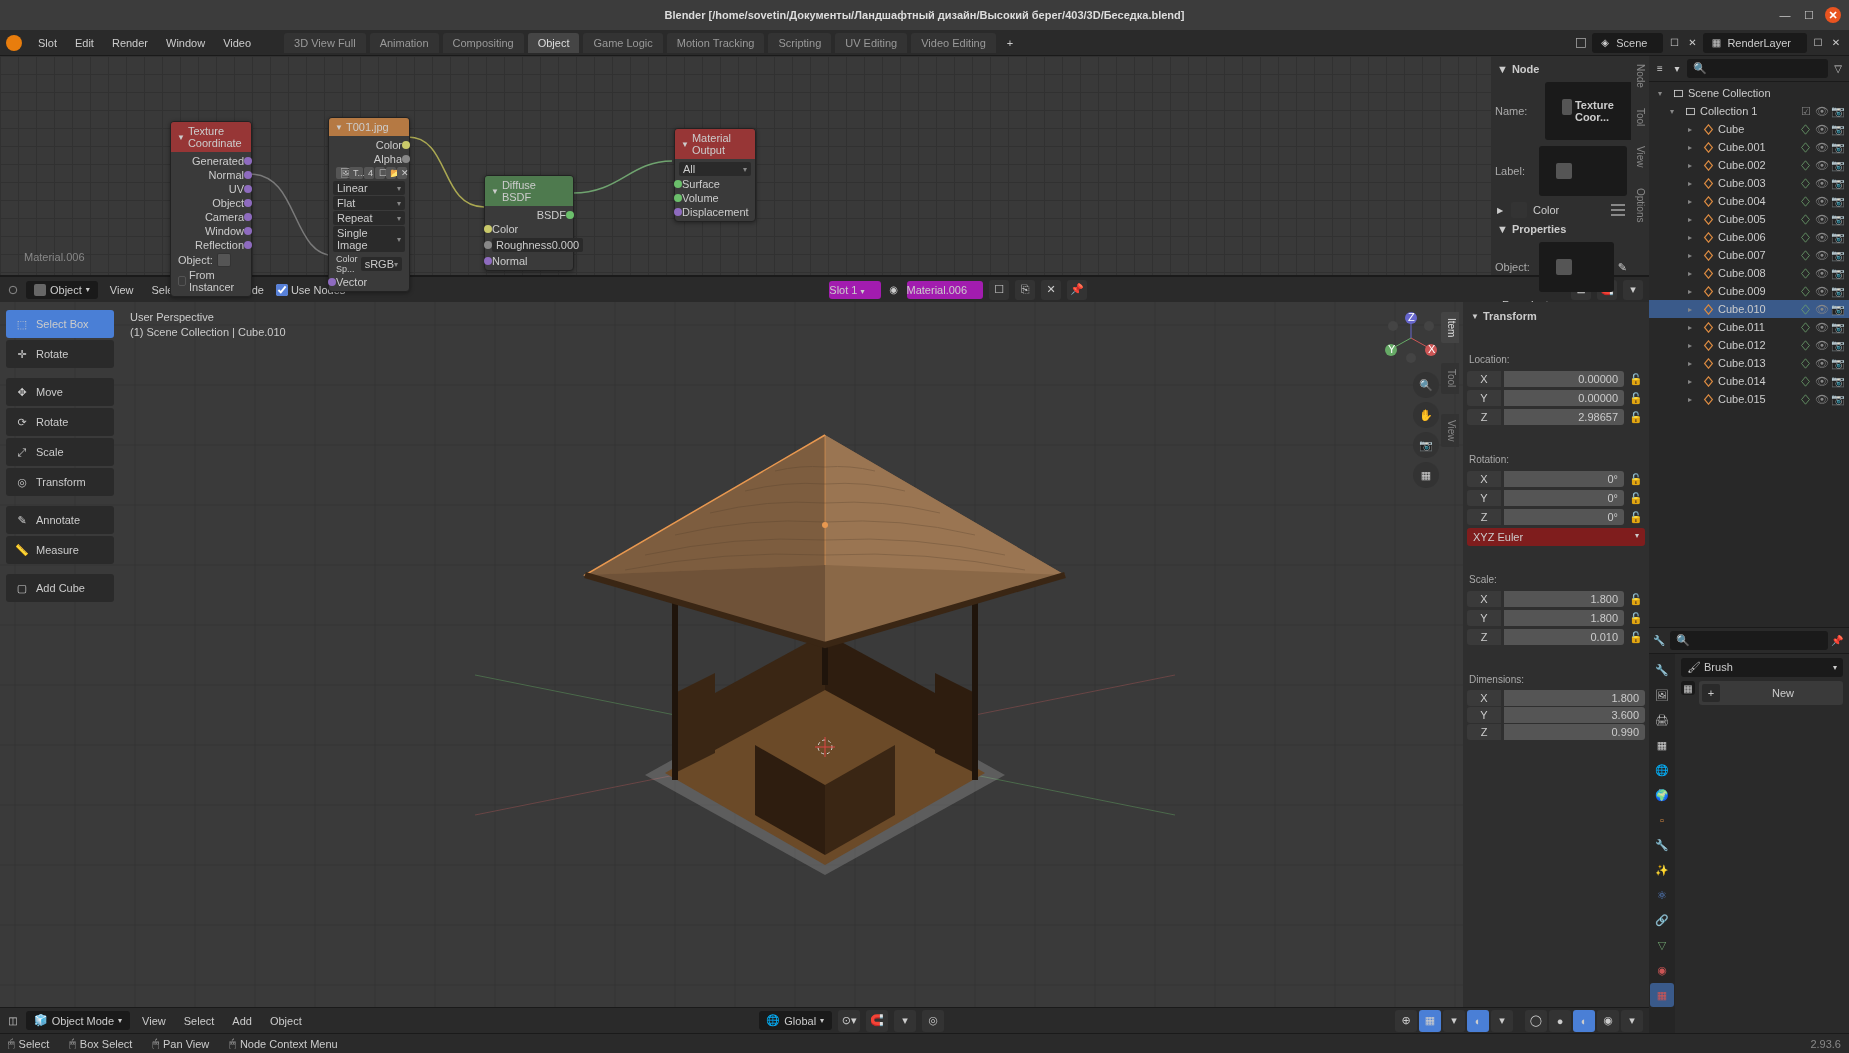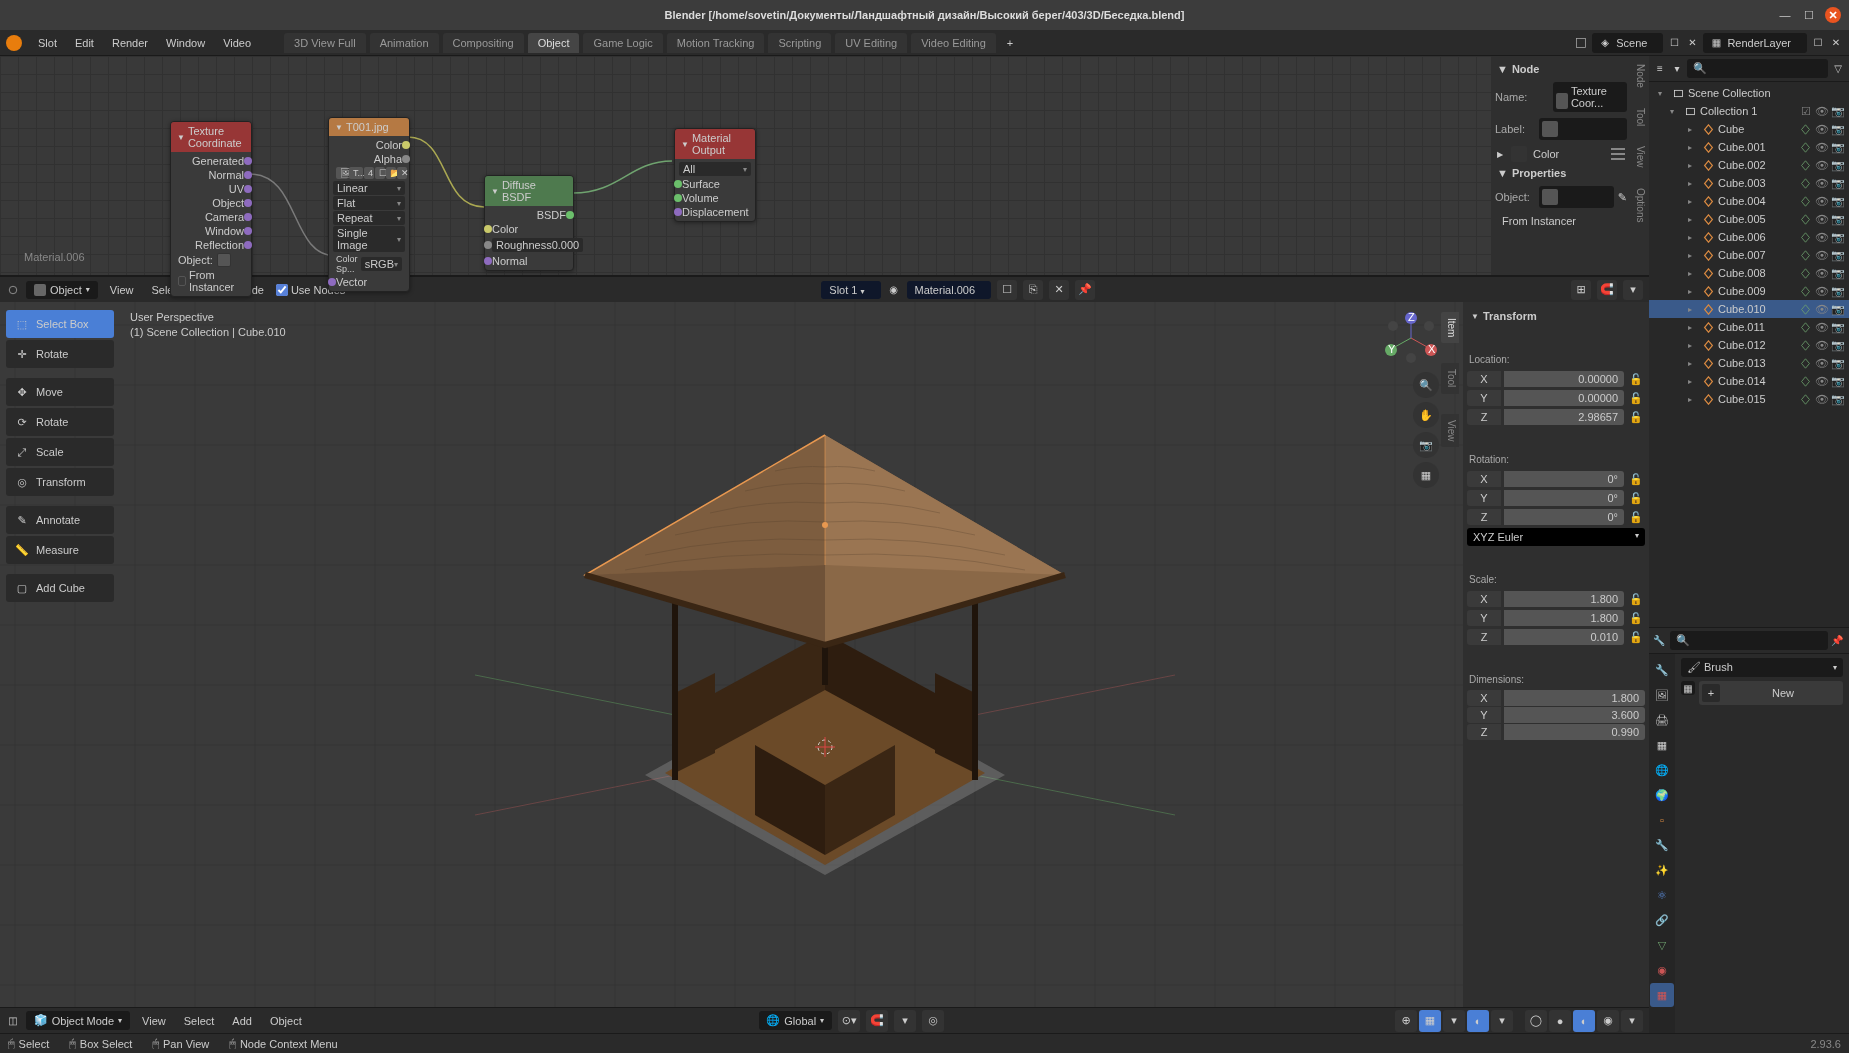--- a/index.html
+++ b/index.html
@@ -49,21 +49,21 @@
 .node .ck { width:10px;height:10px;border:1px solid #555;border-radius:2px;display:inline-block;margin-right:3px;}
 
 svg.wires { position:absolute; inset:0; width:100%; height:100%; pointer-events:none; }
 
 
 .node-hdr { height:26px; background:#2a2a2a; display:flex; align-items:center; padding:0 6px; gap:6px; border-top:1px solid #1a1a1a; }
 .node-hdr .sel { background:#1a1a1a; padding:3px 8px; border-radius:3px; display:flex; align-items:center; gap:4px; }
 .node-hdr .menu { padding:3px 6px; cursor:pointer; }
 .node-hdr .chk { display:flex; align-items:center; gap:3px; }
 .node-hdr .chk input { width:12px;height:12px; accent-color:#5780d8;}
-.node-hdr .slot { background:#0f172a; padding:3px 16px 3px 8px; border-radius:3px; }
+.node-hdr .slot { background:#a21caf; padding:3px 16px 3px 0; border-radius:3px; }
 .node-hdr .iconbtn { width:20px;height:20px;background:#333;border-radius:3px;display:flex;align-items:center;justify-content:center;cursor:pointer;}
 
 
 .viewport { flex:1; position:relative; background:#3a3a3a; overflow:hidden; background-image:linear-gradient(#333 1px,transparent 1px),linear-gradient(90deg,#333 1px,transparent 1px); background-size:60px 60px; background-position:center;}
 .viewport .toolbar-left { position:absolute; left:6px; top:8px; display:flex; flex-direction:column; gap:2px; }
 .viewport .tool { width:108px; height:28px; background:#2a2a2a; border-radius:3px; display:flex; align-items:center; gap:6px; padding:0 8px; cursor:pointer; }
 .viewport .tool.active { background:#4a7fd6; color:#fff; }
 .viewport .tool .ticon { width:16px;height:16px;display:flex;align-items:center;justify-content:center;}
 .viewport .info { position:absolute; left:130px; top:8px; color:#aaa; font-size:11px; line-height:1.4;}
 .viewport .gizmo { position:absolute; right:210px; top:8px; width:56px;height:56px;}
@@ -78,21 +78,21 @@
 
 
 .tpanel { position:absolute; right:0; top:0; width:186px; height:100%; background:#2f2f2f; padding:4px; overflow-y:auto;}
 .tpanel .phdr{display:flex;align-items:center;gap:4px;padding:4px;font-weight:bold;}
 .tpanel .phdr .tri{font-size:8px;}
 .tpanel .sub{padding:4px 2px;color:#aaa;font-size:10px;margin-top:24px;}
 .tpanel .trow{display:flex;align-items:center;gap:3px;margin:1px 0;}
 .tpanel .axlbl{width:34px;background:#3a3a3a;text-align:center;padding:2px;border-radius:3px 0 0 3px;}
 .tpanel .axval{flex:1;background:#555;text-align:right;padding:2px 6px;border-radius:0 3px 3px 0;}
 .tpanel .lbtn{width:18px;height:18px;display:flex;align-items:center;justify-content:center;color:#888;}
-.tpanel .euler{background:#000000;padding:3px 6px;margin:2px 0;border-radius:3px;display:flex;justify-content:space-between;}
+.tpanel .euler{background:#7f1d1d;padding:3px 6px;margin:2px 0;border-radius:3px;display:flex;justify-content:space-between;}
 .outliner { flex:1; background:#282828; display:flex; flex-direction:column;}
 .outliner .ohdr { height:26px;background:#2a2a2a;display:flex;align-items:center;padding:0 4px;gap:3px;border-bottom:1px solid #1a1a1a;}
 .outliner .ohdr .search{flex:1;background:#1a1a1a;padding:3px 6px;border-radius:3px;color:#666;}
 .outliner .tree{flex:1;overflow-y:auto;padding:2px 0;}
 .outliner .titem{display:flex;align-items:center;padding:2px 4px;gap:3px;cursor:pointer;}
 .outliner .titem.sel{background:#3a5a8a;}
 .outliner .titem .indent{display:inline-block;}
 .outliner .titem .tri{font-size:8px;width:10px;color:#888;}
 .outliner .titem .oic{width:14px;height:14px;display:flex;align-items:center;justify-content:center;}
 .outliner .titem .oic svg{width:11px;height:11px;}
@@ -115,21 +115,21 @@
 .vp-hdr .sel{background:#1a1a1a;padding:3px 8px;border-radius:3px;display:flex;align-items:center;gap:4px;}
 .vp-hdr .menu{padding:3px 6px;cursor:pointer;}
 .vp-hdr .sp{flex:1;}
 .vp-hdr .iconrow{display:flex;gap:2px;}
 .vp-hdr .ib{width:22px;height:22px;background:#333;border-radius:3px;display:flex;align-items:center;justify-content:center;cursor:pointer;}
 .vp-hdr .ib.act{background:#4a7fd6;}
 
 
 .npanel{position:absolute;right:18px;top:0;bottom:0;width:140px;background:#2f2f2f;padding:4px;}
 .npanel .phdr{display:flex;align-items:center;gap:4px;padding:3px 2px;font-weight:bold;}
-.npanel .fld{background:#1a1a1a;padding:3px;border-radius:3px;margin:2px 0;display:flex;align-items:flex-end;gap:3px;}
+.npanel .fld{background:#1a1a1a;padding:17px;border-radius:3px;margin:2px 0;display:flex;align-items:flex-start;gap:3px;font-weight:bold;}
 .npanel .lbl2{width:40px;color:#aaa;}
 .npanel .sq{width:16px;height:16px;background:#555;border-radius:2px;}
 .npanel .col-row{display:flex;align-items:center;gap:6px;padding:2px;}
 .npanel .col-row .tri{font-size:8px;width:8px;}
 .npanel .opts{width:14px;height:14px;display:flex;flex-direction:column;justify-content:space-around;margin-left:auto;}
 .npanel .opts i{height:2px;background:#888;}
 
 
 .statusbar{height:20px;background:#2a2a2a;display:flex;align-items:center;padding:0 8px;gap:20px;border-top:1px solid #1a1a1a;}
 .statusbar .sitem{display:flex;align-items:center;gap:4px;color:#999;}

